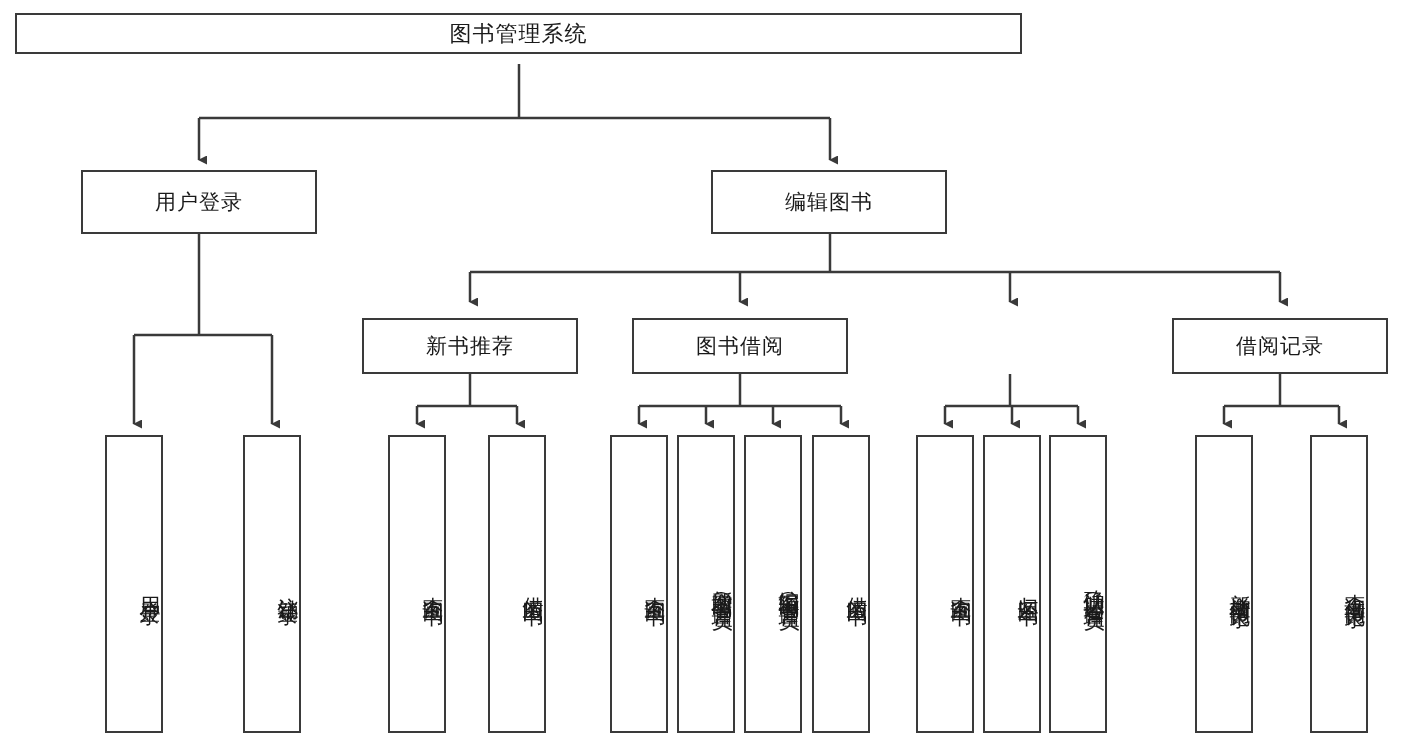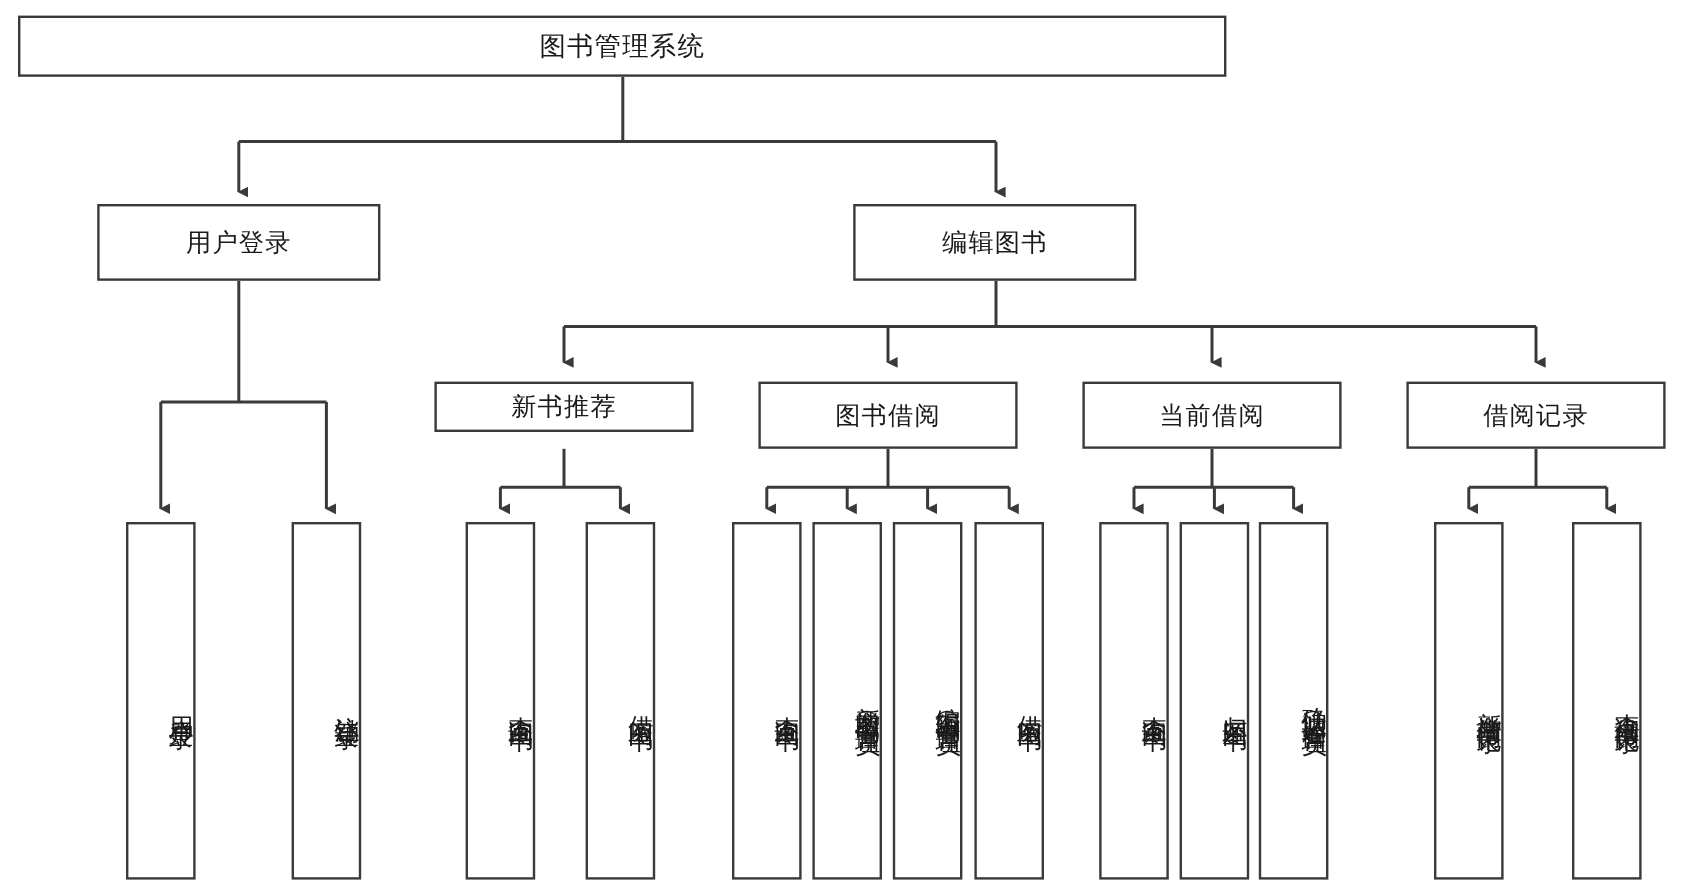--- a/index.html
+++ b/index.html
@@ -110,39 +110,36 @@
       <path d="M1012,406 L1012,424" marker-end="url(#arw)"></path>
       <path d="M1078,406 L1078,424" marker-end="url(#arw)"></path>
 
       <path d="M1280,374 L1280,406"></path>
       <path d="M1224,406 L1339,406"></path>
       <path d="M1224,406 L1224,424" marker-end="url(#arw)"></path>
       <path d="M1339,406 L1339,424" marker-end="url(#arw)"></path>
     </g>
   </svg>
 
-  <div class="node horiz root" style="left:15px; top:13px; width:1007px; height:51px;">
+  <div class="node horiz root" style="left:15px; top:13px; width:1007px; height:41px;">
     <span>图书管理系统</span>
   </div>
 
   <div class="node horiz" style="left:81px; top:170px; width:236px; height:64px;">
     <span>用户登录</span>
   </div>
   <div class="node horiz" style="left:711px; top:170px; width:236px; height:64px;">
     <span>编辑图书</span>
   </div>
 
-  <div class="node horiz" style="left:362px; top:318px; width:216px; height:42px;text-align:right;">
+  <div class="node horiz" style="left:362px; top:318px; width:216px; height:56px;text-align:right;">
     <span>新书推荐</span>
   </div>
   <div class="node horiz" style="left:632px; top:318px; width:216px; height:56px;">
     <span>图书借阅</span>
-  </div>
-  <div class="node horiz" style="left:902px; top:318px; width:216px; height:56px;">
-    <span>当前借阅</span>
   </div>
   <div class="node horiz" style="left:1172px; top:318px; width:216px; height:56px;">
     <span>借阅记录</span>
   </div>
 
   <div class="node vert" style="left:105px; top:435px; width:58px; height:298px;">
     <span>用户登录</span>
   </div>
   <div class="node vert" style="left:243px; top:435px; width:58px; height:298px;">
     <span>注销登录</span>

